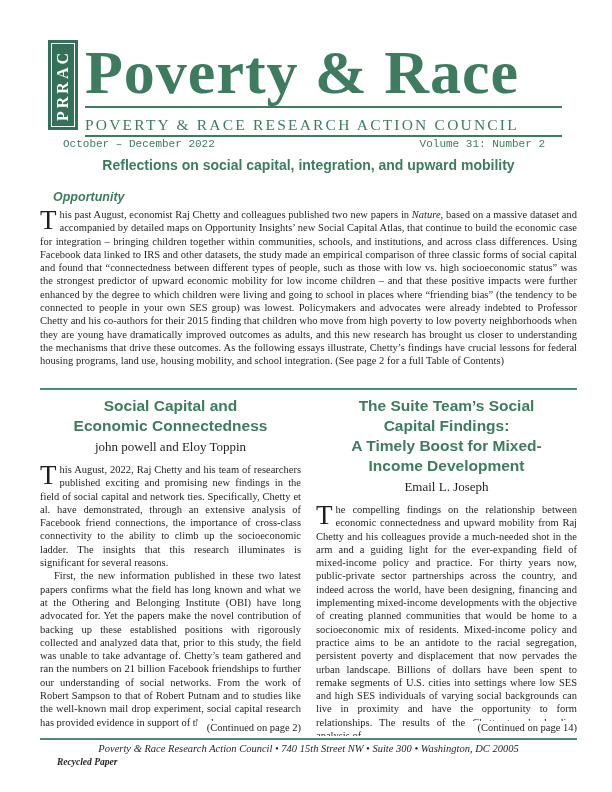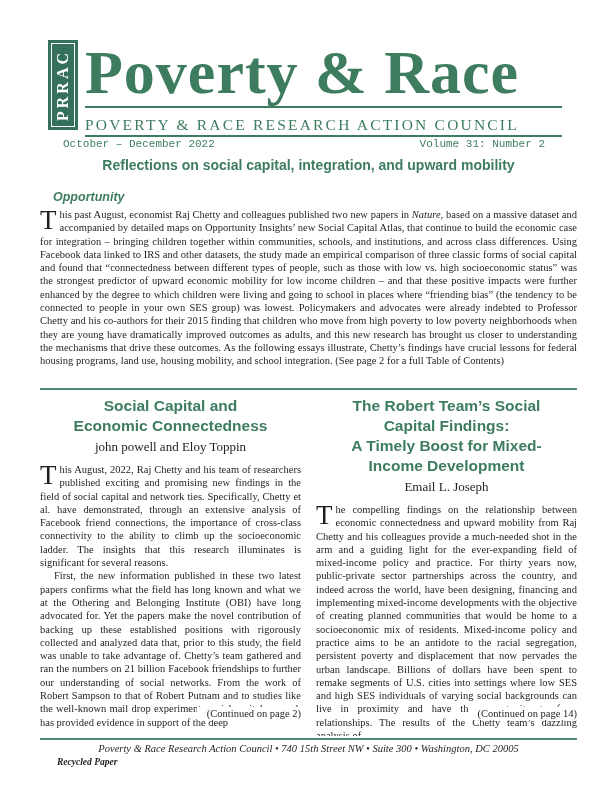--- a/index.html
+++ b/index.html
@@ -112,21 +112,21 @@
   }
   .byline{
     text-align:center;font-size:13px;line-height:16px;
     margin-bottom:8px;
   }
   .col-body{
     font-size:10.5px;line-height:13.3px;text-align:justify;
   }
   .col-body.indent{text-indent:14px;}
   .continued{
-    position:absolute;bottom:16px;right:0;
+    position:absolute;bottom:2px;right:0;
     background:#ffffff;
     font-size:10.5px;line-height:13px;
     padding-left:10px;
   }
   
   .foot-rule{position:absolute;top:738px;left:40px;right:35px;height:1.5px;background:var(--rule);}
   .foot-line1{
     position:absolute;top:743px;left:40px;right:35px;
     text-align:center;font-style:italic;font-size:10.5px;
   }
@@ -181,21 +181,21 @@
       <div class="byline">john powell and Eloy Toppin</div>
       <p class="col-body">
         <span class="dropcap">T</span><span>his August, 2022, Raj Chetty and his team of researchers published exciting and promising new findings in the field of social capital and network ties. Specifically, Chetty et al. have demonstrated, through an extensive analysis of Facebook friend connections, the importance of cross-class connectivity to the ability to climb up the socioeconomic ladder. The insights that this research illuminates is significant for several reasons.</span>
       </p>
       <p class="col-body indent">First, the new information published in these two latest papers confirms what the field has long known and what we at the Othering and Belonging Institute (OBI) have long advocated for. Yet the papers make the novel contribution of backing up these established positions with rigorously collected and analyzed data that, prior to this study, the field was unable to take advantage of. Chetty’s team gathered and ran the numbers on 21 billion Facebook friendships to further our understanding of social networks. From the work of Robert Sampson to that of Robert Putnam and to studies like the well-known mail drop experiment, social capital research has provided evidence in support of the deep</p>
       <div class="continued">(Continued on page 2)</div>
     </article>
 
     <article class="col">
       <h3 class="col-title">
-        <div>The Robert Team’s Social</div>
+        <div>The Suite Team’s Social</div>
         <div>Capital Findings:</div>
         <div>A Timely Boost for Mixed-</div>
         <div>Income Development</div>
       </h3>
       <div class="byline">Email L. Joseph</div>
       <p class="col-body">
         <span class="dropcap">T</span><span>he compelling findings on the relationship between economic connectedness and upward mobility from Raj Chetty and his colleagues provide a much-needed shot in the arm and a guiding light for the ever-expanding field of mixed-income policy and practice. For thirty years now, public-private sector partnerships across the country, and indeed across the world, have been designing, financing and implementing mixed-income developments with the objective of creating planned communities that would be home to a socioeconomic mix of residents. Mixed-income policy and practice aims to be an antidote to the racial segregation, persistent poverty and displacement that now pervades the urban landscape. Billions of dollars have been spent to remake segments of U.S. cities into settings where low SES and high SES individuals of varying social backgrounds can live in proximity and have the opportunity to form relationships. The results of the Chetty team’s dazzling analysis of</span>
       </p>
       <div class="continued">(Continued on page 14)</div>
     </article>

